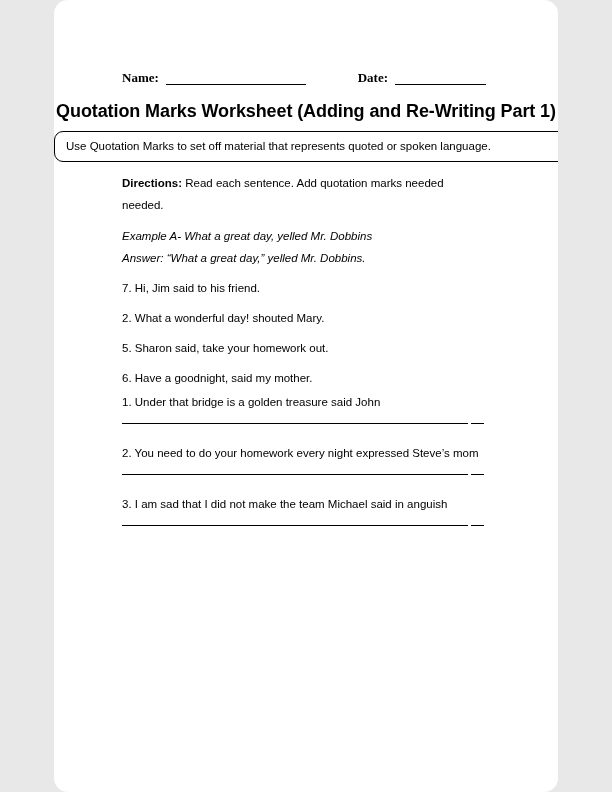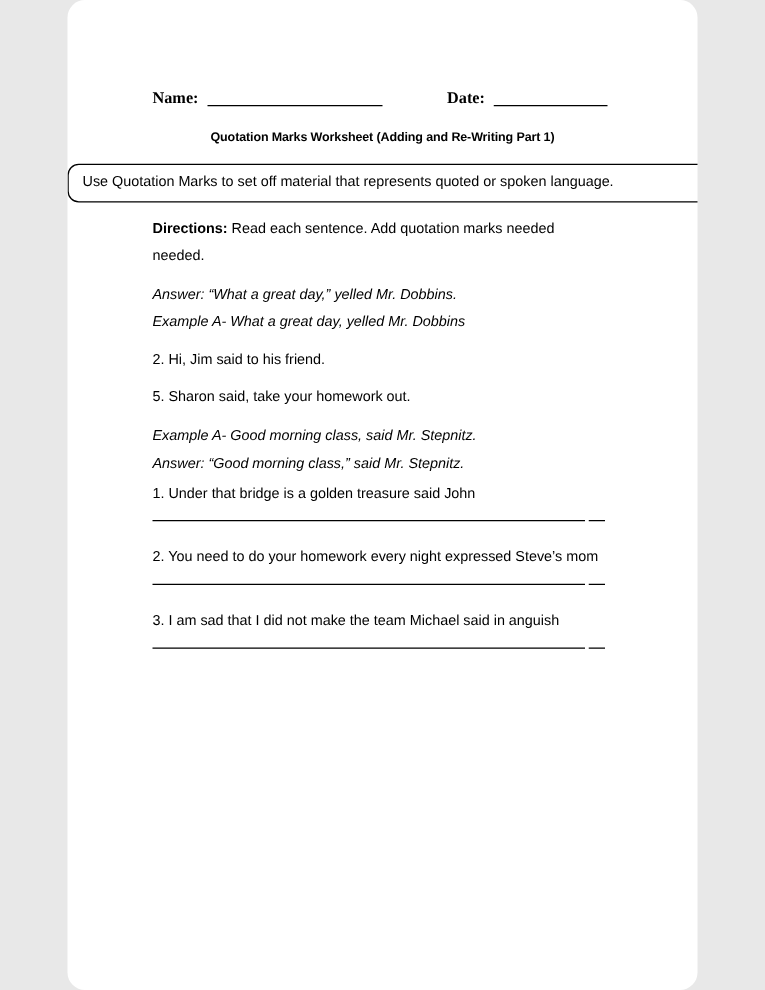--- a/index.html
+++ b/index.html
@@ -35,21 +35,21 @@
   }
   .name-line { width: 181px; margin-left: 7px; }
   .date-group { display: flex; align-items: center; margin-left: 52px; }
   .date-line { width: 91px; margin-left: 7px; }
 
   
   .title {
     margin-top: 19px;
     text-align: center;
     font-weight: bold;
-    font-size: 10px;
+    font-size: 18px;
     line-height: 14px;
     letter-spacing: -0.1px;
   }
 
   
   .rule-box {
     box-sizing: border-box;
     width: 527px;
     margin: 13px auto 0 auto;
     border: 1.5px solid #000;
@@ -103,32 +103,30 @@
     <span>Use Quotation Marks to set off material that represents quoted or spoken language.</span>
   </div>
 
   <div class="content">
 
     <div class="directions">
       <span class="bold">Directions:</span><span> Read each sentence. Add quotation marks needed needed.</span>
     </div>
 
     <div class="example-block">
+      <div>Example A- What a great day, yelled Mr. Dobbins</div>
       <div>Answer: “What a great day,” yelled Mr. Dobbins.</div>
-      <div>Example A- What a great day, yelled Mr. Dobbins</div>
     </div>
 
-    <div class="item">2.  Hi, Jim said to his friend.</div>
+    <div class="item">7.  Hi, Jim said to his friend.</div>
+    <div class="item">2. What a wonderful day! shouted Mary.</div>
     <div class="item">5. Sharon said, take your homework out.</div>
+    <div class="item">6. Have a goodnight, said my mother.</div>
 
 
-    <div class="example-block">
-      <div>Example A- Good morning class, said Mr. Stepnitz.</div>
-      <div>Answer: “Good morning class,” said Mr. Stepnitz.</div>
-    </div>
 
     <div class="rw-item first">1.  Under that bridge is a golden treasure said John</div>
     <div class="answer-line">
       <span class="seg-long"></span>
       <span class="seg-gap"></span>
       <span class="seg-short"></span>
     </div>
 
     <div class="rw-item">2. You need to do your homework every night expressed Steve’s mom</div>
     <div class="answer-line">

